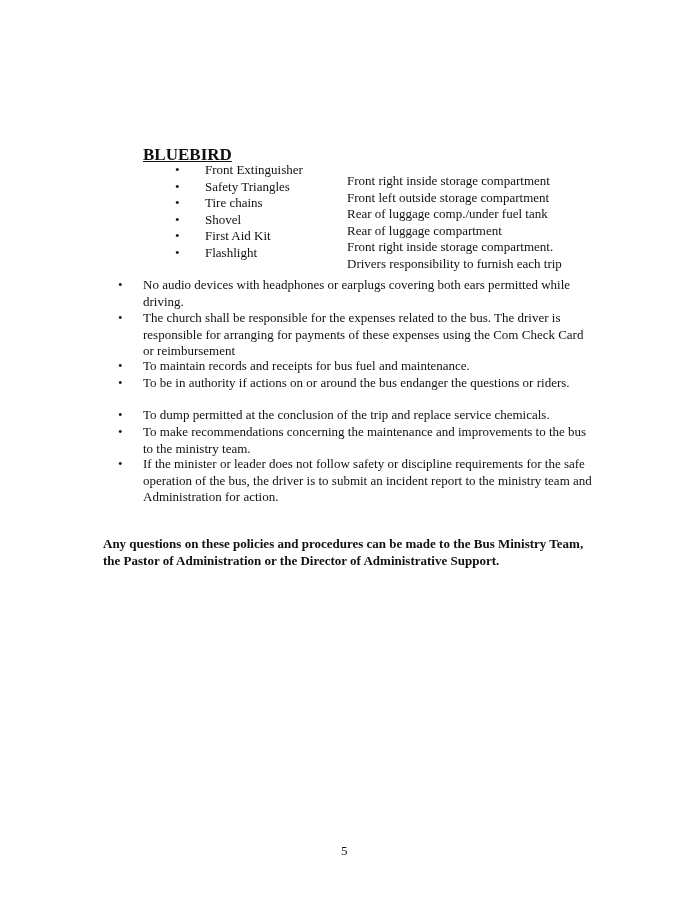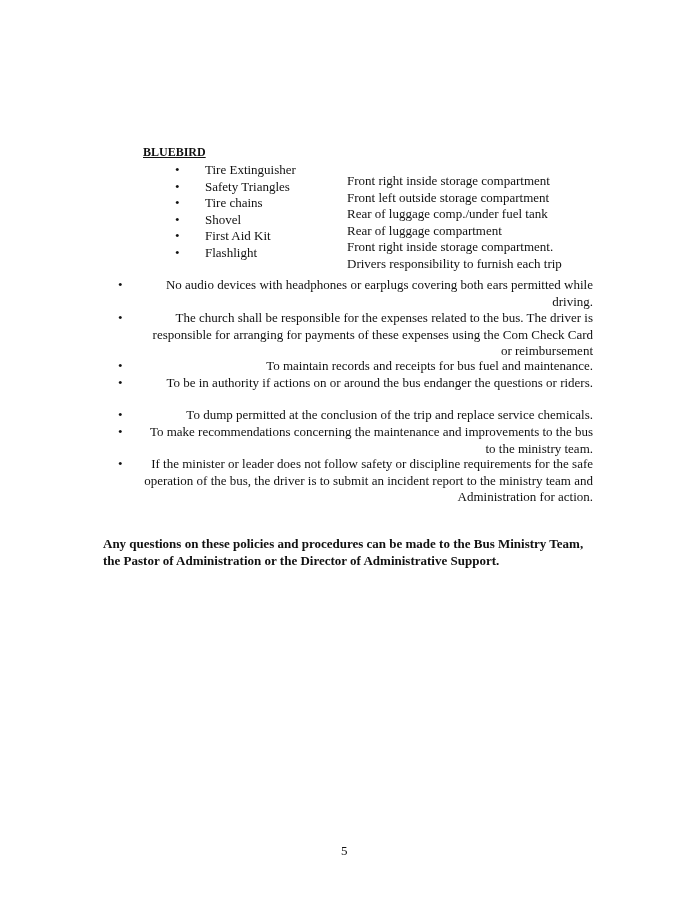--- a/index.html
+++ b/index.html
@@ -1,38 +1,38 @@
 <!DOCTYPE html>
 <html><head>
 <meta charset="utf-8">
 <style>
   html, body { margin:0; padding:0; background:#ffffff; }
   body { width:695px; height:900px; position:relative; overflow:hidden;
          font-family:"Liberation Serif", serif; color:#111; font-size:13px; }
   .abs { position:absolute; white-space:nowrap; }
-  .heading { left:143px; top:145px; font-weight:bold; text-decoration:underline; font-size:12px; }
+  .heading { left:143px; top:145px; font-weight:bold; text-decoration:underline; font-size:17px; }
   .eq-row { position:absolute; left:175px; height:16.5px; }
   .eq-row .bullet { position:absolute; left:0; top:0; }
   .eq-row .item { position:absolute; left:30px; top:0; white-space:nowrap; }
   .eq-row .loc { position:absolute; left:172px; top:0; white-space:nowrap;margin-top:11px; }
   .duty { position:absolute; left:118px; width:475px; }
   .duty .bullet { position:absolute; left:0; top:0; }
-  .duty .text { position:absolute; left:25px; width:450px; line-height:16.5px;text-align:right; }
+  .duty .text { position:absolute; left:25px; width:450px; line-height:16.5px; }
   .closing { left:103px; top:536px; width:490px; white-space:normal; font-weight:bold; line-height:16.5px; }
   .pagenum { left:341px; top:843px; }
 </style>
 </head>
 <body>
 
 <div class="abs heading">BLUEBIRD</div>
 
 <div>
   <div class="eq-row" style="top:162px;">
     <span class="bullet">•</span>
-    <span class="item">Tire Extinguisher</span>
+    <span class="item">Front Extinguisher</span>
     <span class="loc">Front right  inside  storage compartment</span>
   </div>
   <div class="eq-row" style="top:178.5px;">
     <span class="bullet">•</span>
     <span class="item">Safety Triangles</span>
     <span class="loc">Front left outside storage compartment</span>
   </div>
   <div class="eq-row" style="top:195px;">
     <span class="bullet">•</span>
     <span class="item">Tire  chains</span>

